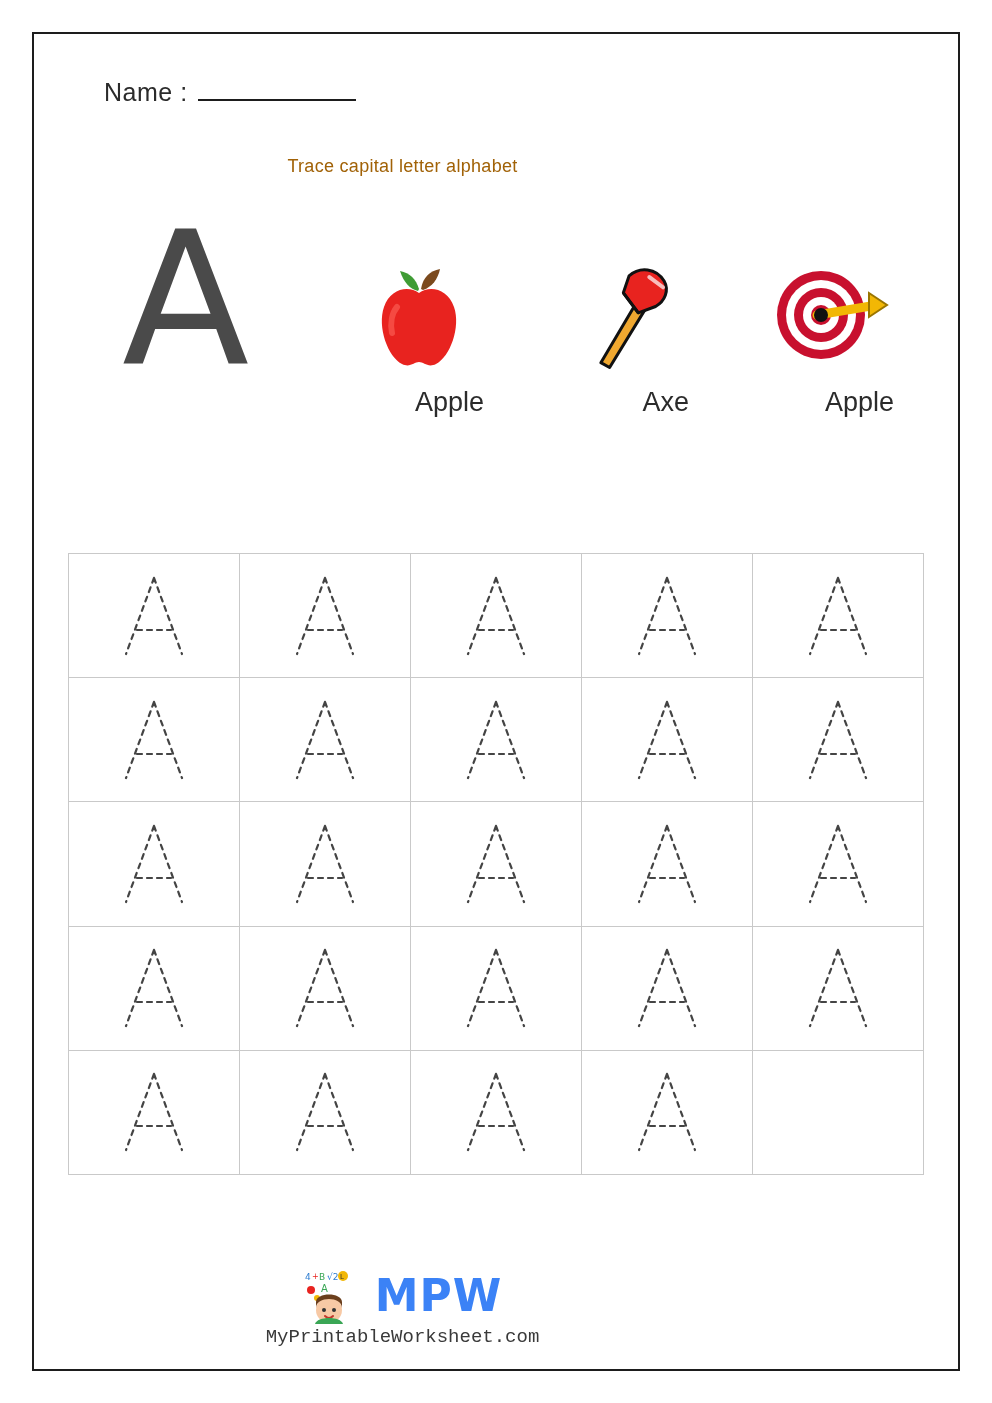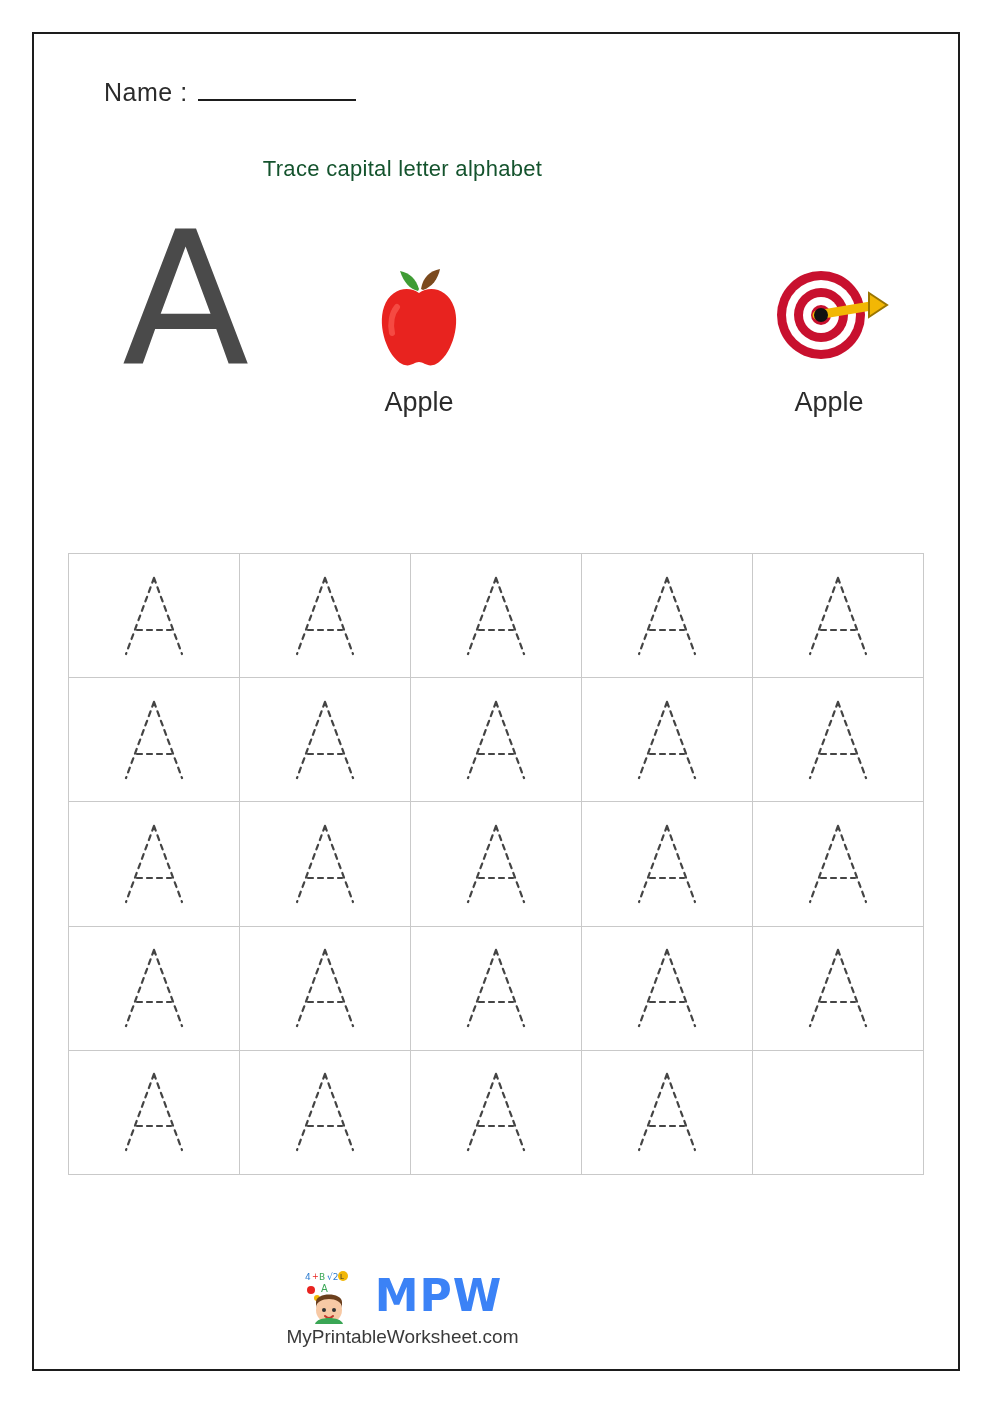--- a/index.html
+++ b/index.html
@@ -53,23 +53,23 @@
     margin-bottom: 6px;
   }
 
   
   .title {
     position: absolute;
     left: 0;
     right: 0;
     top: 156px;
     text-align: center;
-    font-size: 22px;
+    font-size: 18px;
     letter-spacing: .3px;
-    color: #14532d;
+    color: #a16207;
   }
 
   
   .hero {
     position: absolute;
     left: 104px;
     top: 205px;
     width: 790px;
     height: 270px;
   }
@@ -87,21 +87,21 @@
     position: absolute;
     left: 250px;
     top: 58px;
     width: 540px;
     display: flex;
     align-items: flex-end;
     justify-content: space-between;
   }
   .word-item {
     width: 130px;
-    text-align: center;
+    text-align: right;
   }
   .word-art {
     height: 112px;
     display: flex;
     align-items: flex-end;
     justify-content: center;
   }
   .word-label {
     margin-top: 12px;
     font-size: 27px;
@@ -157,20 +157,21 @@
     font-weight: bold;
     color: #3b82f6;
     letter-spacing: 1px;
     font-family: "DejaVu Sans", sans-serif;
     line-height: 44px;
   }
   .footer-site {
     margin-top: 2px;
     font-size: 19px;
     color: #3a3a3a;
+    font-family: Liberation Mono, monospace;
   }
 </style>
 </head>
 <body>
 
 <div class="page">
   <div class="page-border"></div>
 
   <div class="name-row">
     <span class="name-label">Name :</span>
@@ -189,20 +190,33 @@
           <svg width="110" height="112" viewBox="0 0 110 112">
             <path d="M57 26 C59 14 66 8 76 6 C74 16 68 24 59 27 Z" fill="#7b4a1e"></path>
             <path d="M55 26 C52 16 46 10 36 8 C40 20 46 26 54 28 Z" fill="#3f9c35"></path>
             <path d="M55 30 C44 22 26 26 20 44 C13 64 24 94 38 101 C46 105 50 99 55 99 C60 99 64 105 72 101 C86 94 97 64 90 44 C84 26 66 22 55 30 Z" fill="#e8231f"></path>
             <path d="M33 44 C28 50 26 60 28 70" stroke="#ff6b5e" stroke-width="6" fill="none" stroke-linecap="round" opacity=".55"></path>
           </svg>
         </div>
         <div class="word-label">Apple</div>
       </div>
 
+      <div class="word-item">
+        <div class="word-art">
+          <svg width="110" height="112" viewBox="0 0 110 112">
+            <g transform="rotate(-8 55 56)">
+              <path d="M26 96 L82 26 L90 34 L34 102 Z" fill="#f0a830" stroke="#111" stroke-width="3" stroke-linejoin="round"></path>
+              <path d="M66 14 C78 6 94 10 100 24 C104 34 98 44 88 48 L70 52 L58 30 Z" fill="#e8231f" stroke="#111" stroke-width="3" stroke-linejoin="round"></path>
+              <path d="M86 18 L98 30" stroke="#fff" stroke-width="4" opacity=".7" stroke-linecap="round"></path>
+              <path d="M58 30 L70 52" stroke="#111" stroke-width="3"></path>
+            </g>
+          </svg>
+        </div>
+        <div class="word-label">Axe</div>
+      </div>
 
 
       <div class="word-item">
         <div class="word-art">
           <svg width="120" height="112" viewBox="0 0 120 112">
             <circle cx="52" cy="52" r="44" fill="#c8102e"></circle>
             <circle cx="52" cy="52" r="35" fill="#ffffff"></circle>
             <circle cx="52" cy="52" r="27" fill="#c8102e"></circle>
             <circle cx="52" cy="52" r="18" fill="#ffffff"></circle>
             <circle cx="52" cy="52" r="10" fill="#c8102e"></circle>

